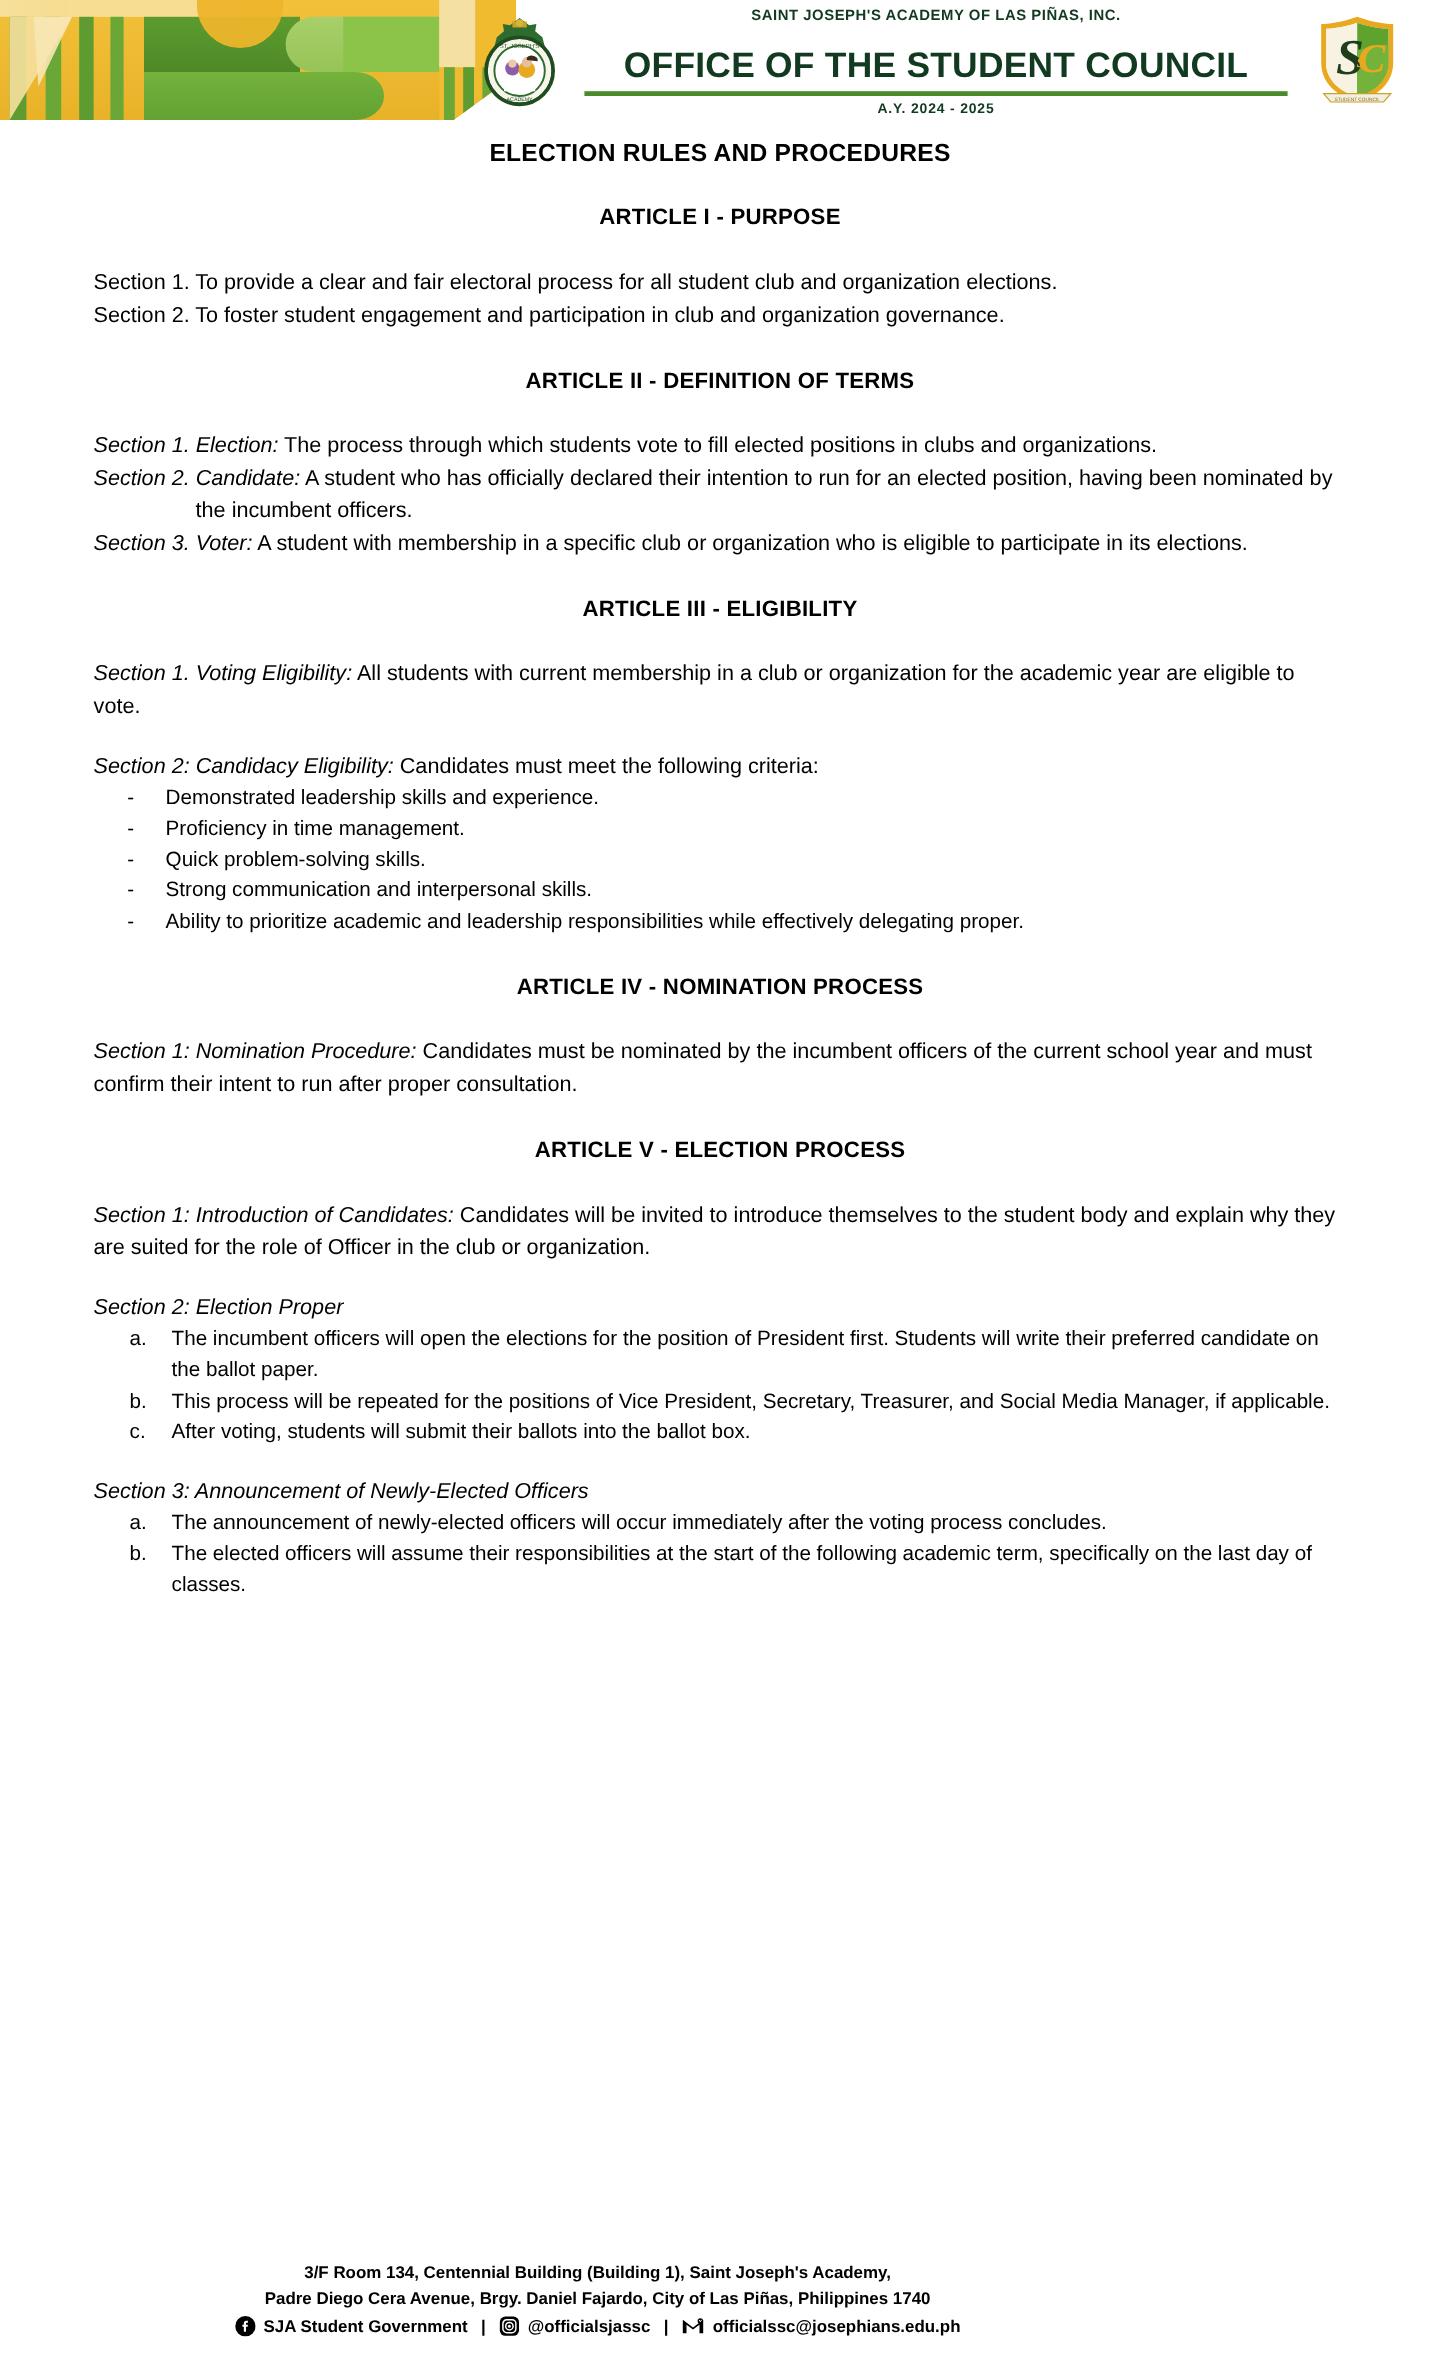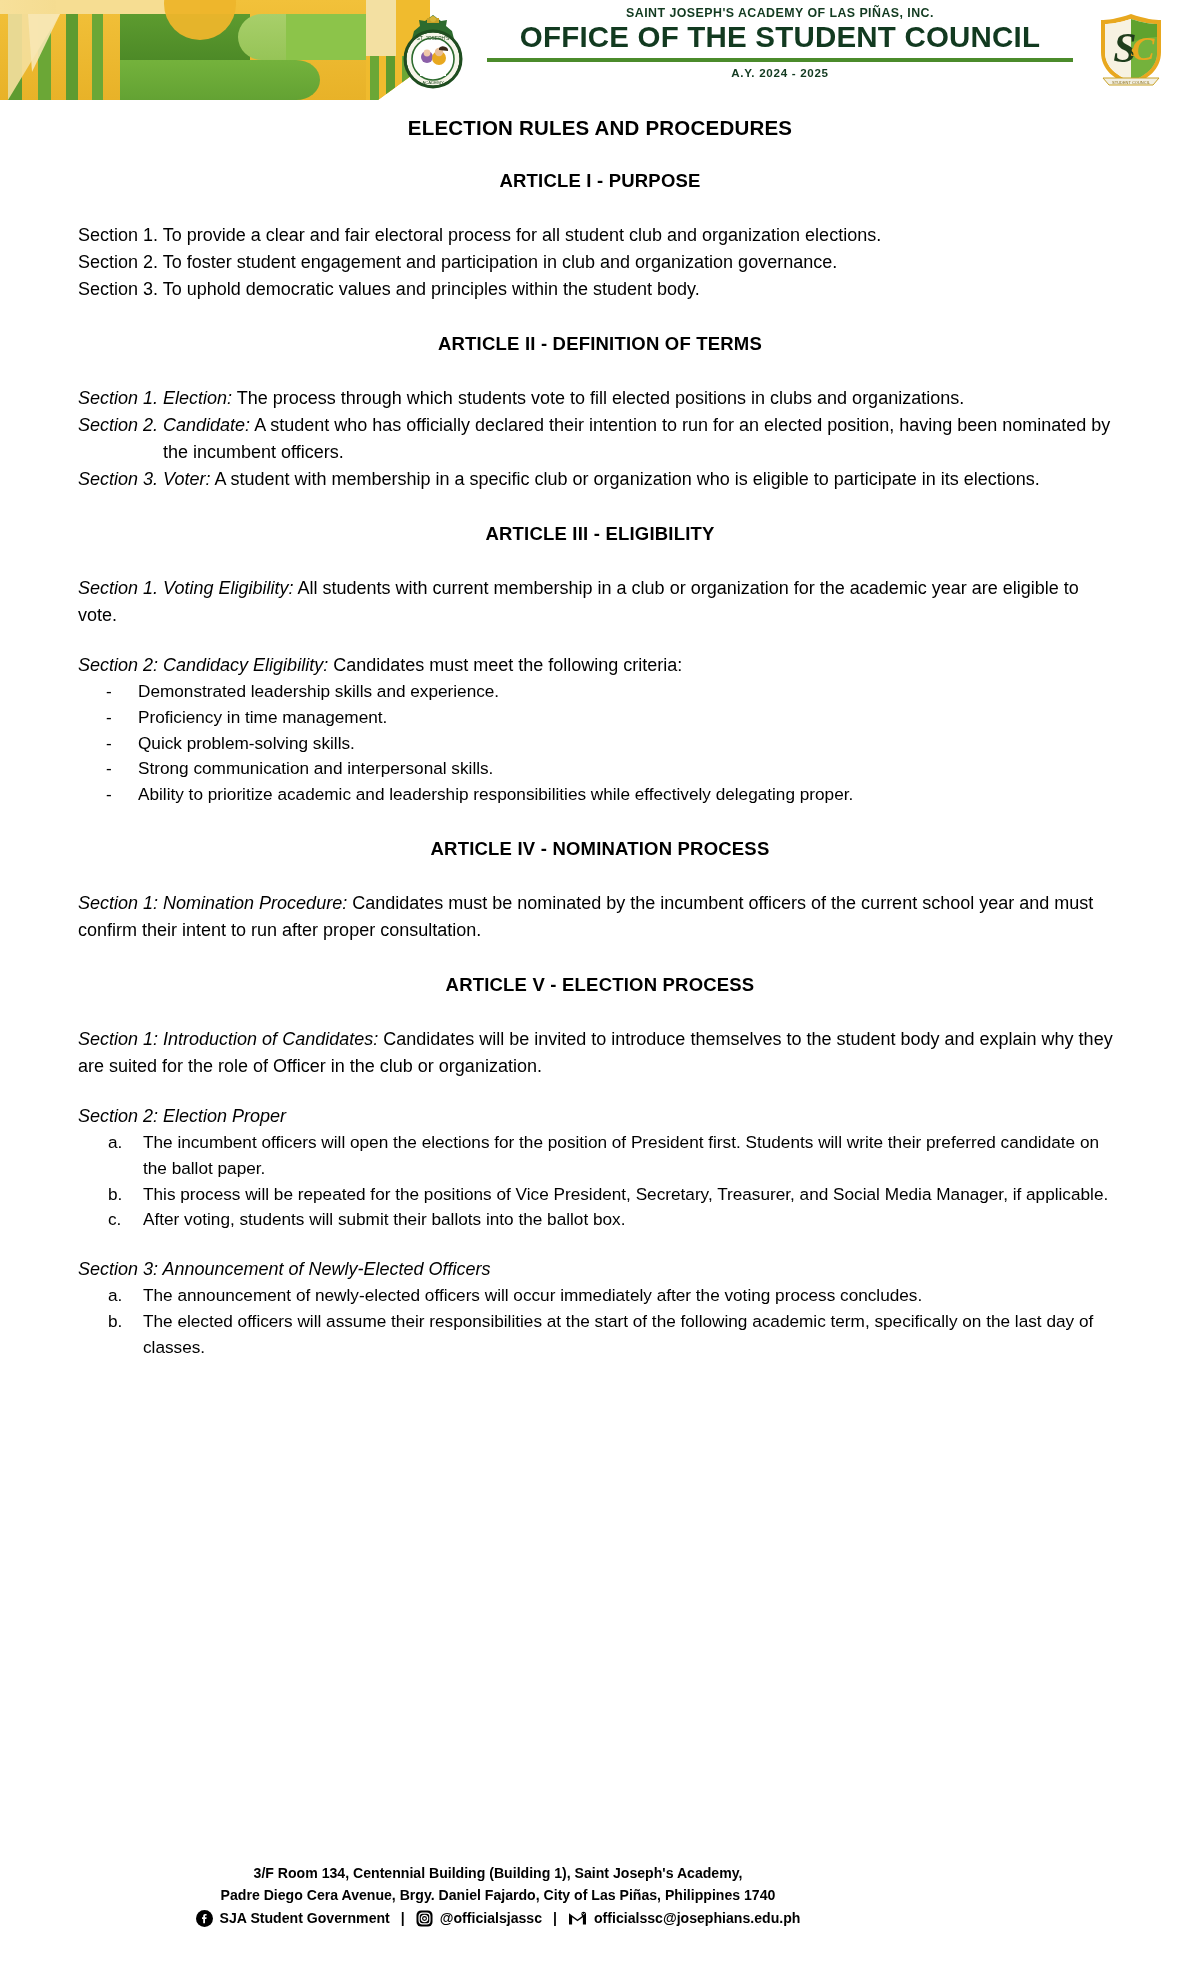--- a/index.html
+++ b/index.html
@@ -40,21 +40,21 @@
   .head-texts{
     position:absolute;left:105px;top:6px;width:590px;
     text-align:center;
   }
   .school-name{
     font-size:12.4px;font-weight:bold;letter-spacing:.45px;
     color:#123a20;line-height:1.2;
   }
   .office-title{
     font-size:29.5px;font-weight:bold;letter-spacing:.2px;
-    color:#123a20;line-height:1.08;margin-top:0;
+    color:#123a20;line-height:1.08;margin-top:18px;
     white-space:nowrap;
   }
   .head-rule{
     height:4px;background:#4b8b2b;margin:5px 2px 4px 2px;
   }
   .ay-line{
     font-size:11.6px;font-weight:bold;letter-spacing:.7px;color:#123a20;
   }
   .ssc-logo{
     position:absolute;right:18px;top:12px;width:72px;height:76px;
@@ -117,21 +117,21 @@
     position:relative;
   }
   ol.alpha-list li .marker{
     position:absolute;left:30px;top:0;
   }
 
   
   .footer{
     position:absolute;
     left:0;
-    bottom:46px;
+    bottom:26px;
     width:996px;
     text-align:center;
     font-size:14.1px;
     font-weight:bold;
     line-height:1.62;
     color:#000;
   }
   .footer .social-row{
     display:flex;
     justify-content:center;
@@ -257,21 +257,20 @@
 <div class="doc">
 
   <div class="doc-title">ELECTION RULES AND PROCEDURES</div>
 
   <div class="gap-lg"></div>
 
   <div class="article-head">ARTICLE I - PURPOSE</div>
   <div class="gap-lg"></div>
   <p class="body-line hang"><em style="font-style:normal">Section 1.</em><span> To provide a clear and fair electoral process for all student club and organization elections.</span></p>
   <p class="body-line hang"><em style="font-style:normal">Section 2.</em><span> To foster student engagement and participation in club and organization governance.</span></p>
-  <p class="body-line hang"><em style="font-style:normal">Section 3.</em><span> To uphold democratic values and principles within the student body.</span></p>
 
   <div class="gap-lg"></div>
 
   <div class="article-head">ARTICLE II - DEFINITION OF TERMS</div>
   <div class="gap-lg"></div>
   <p class="body-line hang"><em>Section 1. Election:</em><span> The process through which students vote to fill elected positions in clubs and organizations.</span></p>
   <p class="body-line hang"><em>Section 2. Candidate:</em><span> A student who has officially declared their intention to run for an elected position, having been nominated by the incumbent officers.</span></p>
   <p class="body-line hang"><em>Section 3. Voter:</em><span> A student with membership in a specific club or organization who is eligible to participate in its elections.</span></p>
 
   <div class="gap-lg"></div>

